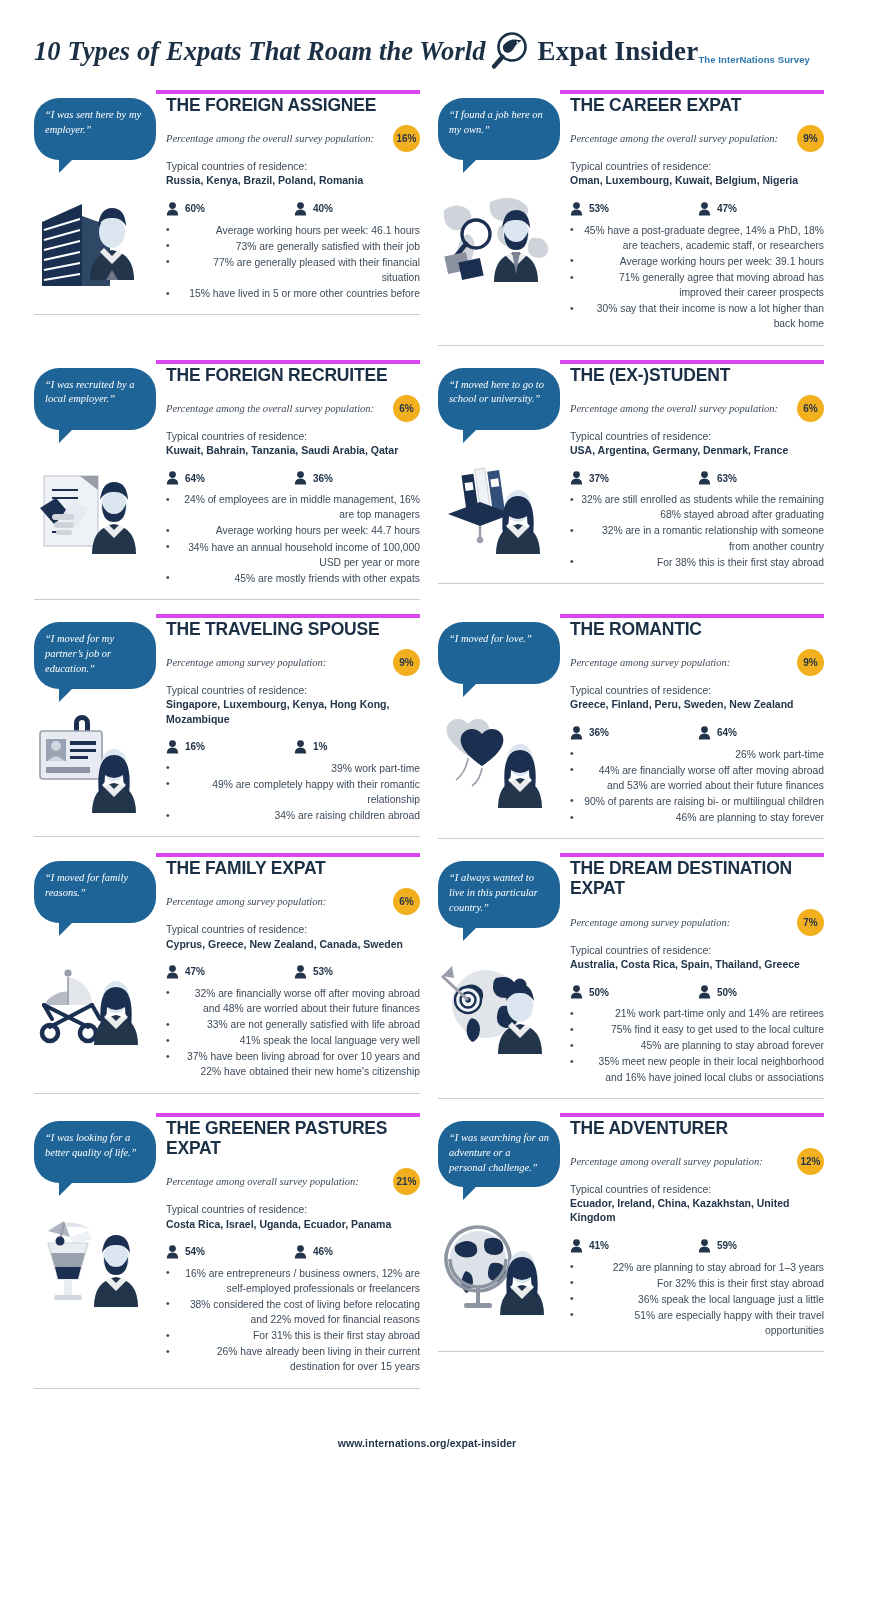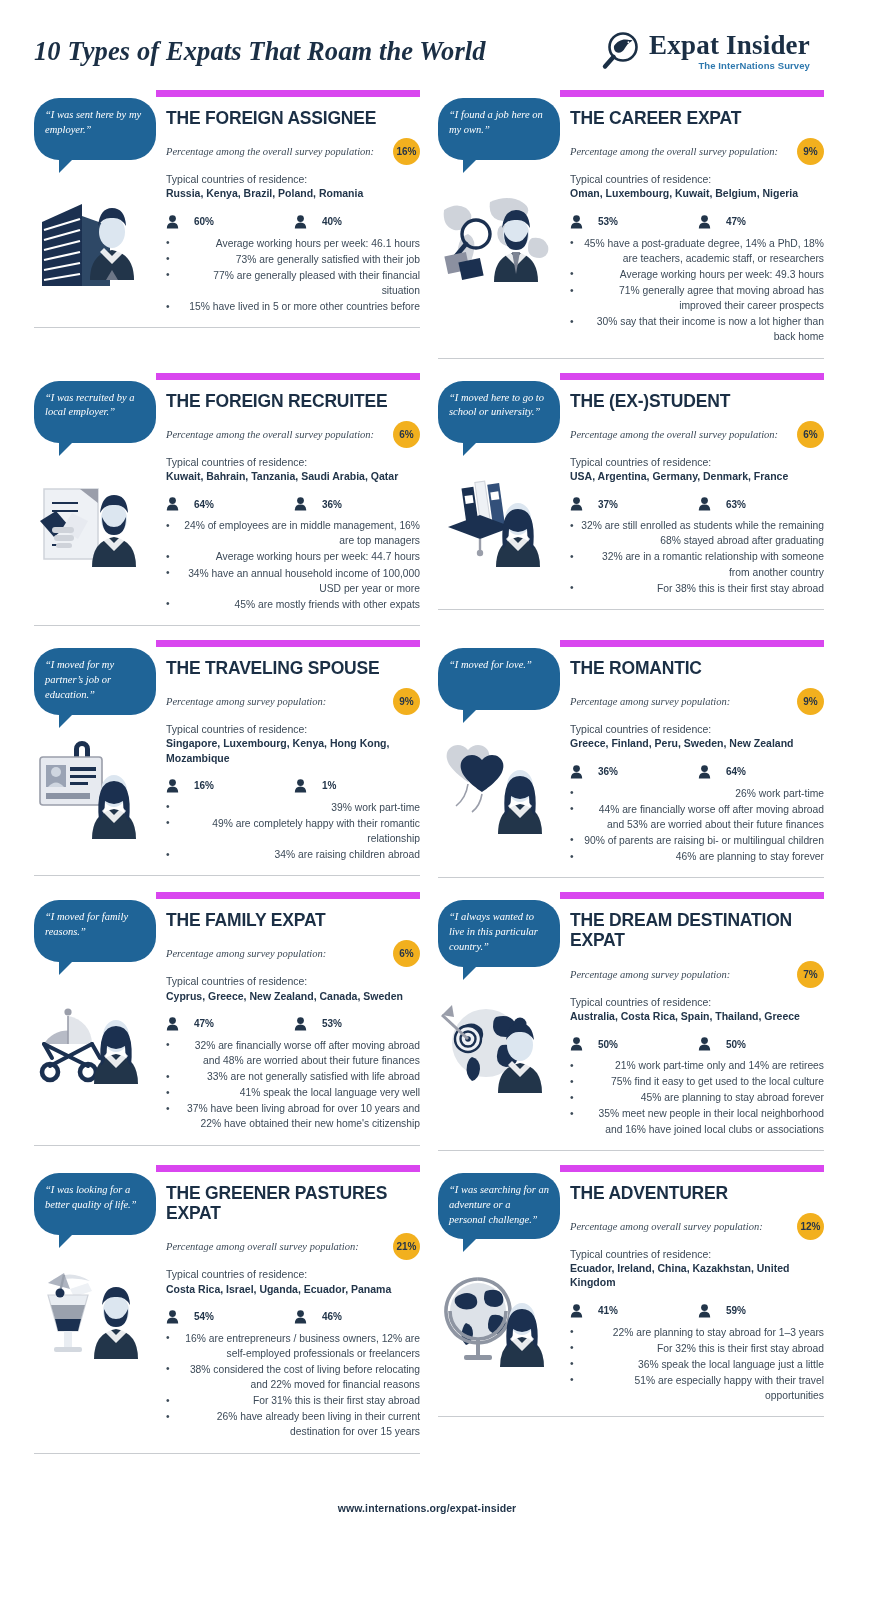--- a/index.html
+++ b/index.html
@@ -24,21 +24,21 @@
     font-family: "Liberation Serif", serif;
     font-style: italic;
     font-weight: 700;
     font-size: 26.5px;
     color: #1b2f45;
     letter-spacing: 0.1px;
     white-space: nowrap;
   }
   .logo-wrap { display: flex; align-items: center; gap: 7px; }
   .logo-mark { width: 42px; height: 42px; flex: 0 0 42px; }
-  .logo-text { display: flex; flex-direction: column; align-items: flex-end; line-height: 1; }
+  .logo-text { display: flex; align-items: flex-end; line-height: 1; }
   .logo-title {
     font-family: "Liberation Serif", serif;
     font-weight: 700;
     font-size: 27px;
     color: #1b2f45;
     letter-spacing: 0.2px;
   }
   .logo-sub {
     font-family: "Liberation Sans", sans-serif;
     font-weight: 700;
@@ -95,22 +95,22 @@
     width: 122px;
     height: 104px;
     position: relative;
   }
   .illus svg { display: block; }
 
   
   .card-right {
     flex: 1;
     padding-left: 10px;
-    border-top: 7px solid #d946ef;
-    padding-top: 11px;
+    border-top: 4px solid #d946ef;
+    padding-top: 1px;
     min-width: 0;
   }
   .card-title {
     font-size: 17.5px;
     font-weight: 700;
     color: #1b2f45;
     line-height: 1.16;
     letter-spacing: -0.2px;
     margin-bottom: 10px;
   }
@@ -153,21 +153,21 @@
     margin-bottom: 14px;
   }
   .gender-row {
     display: flex;
     align-items: center;
     margin-bottom: 7px;
   }
   .gender-item {
     display: flex;
     align-items: center;
-    gap: 15px;
+    gap: 6px;
   }
   .gender-item.first { width: 128px; }
   .gender-icon { width: 13px; height: 14px; flex: 0 0 13px; }
   .gender-val { font-size: 10px; font-weight: 700; color: #22354a; }
   ul.facts { list-style: none; text-align: right; }
   ul.facts li {
     font-size: 10.3px;
     color: #3c4a58;
     line-height: 1.47;
     padding-left: 9px;
@@ -329,21 +329,21 @@
           <span class="gender-item">
             <span class="gender-icon"><svg viewBox="0 0 13 14" width="13" height="14">
                     <circle cx="6.5" cy="3.6" r="3.4" fill="#22354a"></circle>
                     <path d="M0.8 13.6 q0-6 5.7-6 q5.7 0 5.7 6 z" fill="#22354a"></path>
                   </svg></span>
             <span class="gender-val">47%</span>
           </span>
         </div>
         <ul class="facts">
           <li>45% have a post-graduate degree, 14% a PhD, 18% are teachers, academic staff, or researchers</li>
-              <li>Average working hours per week: 49.3 hours</li>
+              <li>Average working hours per week: 39.1 hours</li>
               <li>71% generally agree that moving abroad has improved their career prospects</li>
               <li>30% say that their income is now a lot higher than back home</li>
         </ul>
       </div>
     </div>
     <div class="card-sep"></div>
   </div>
       <div class="card">
     <div class="card-inner">
       <div class="card-left">

